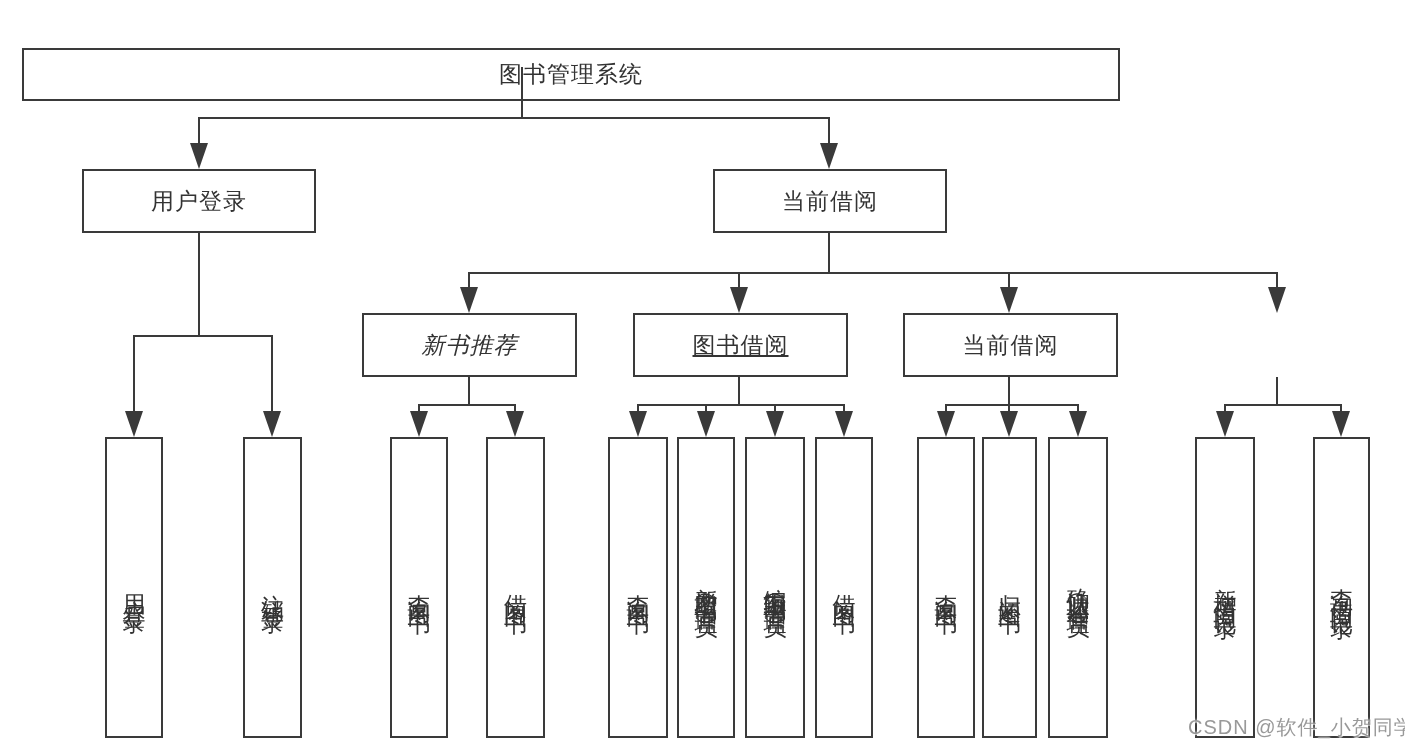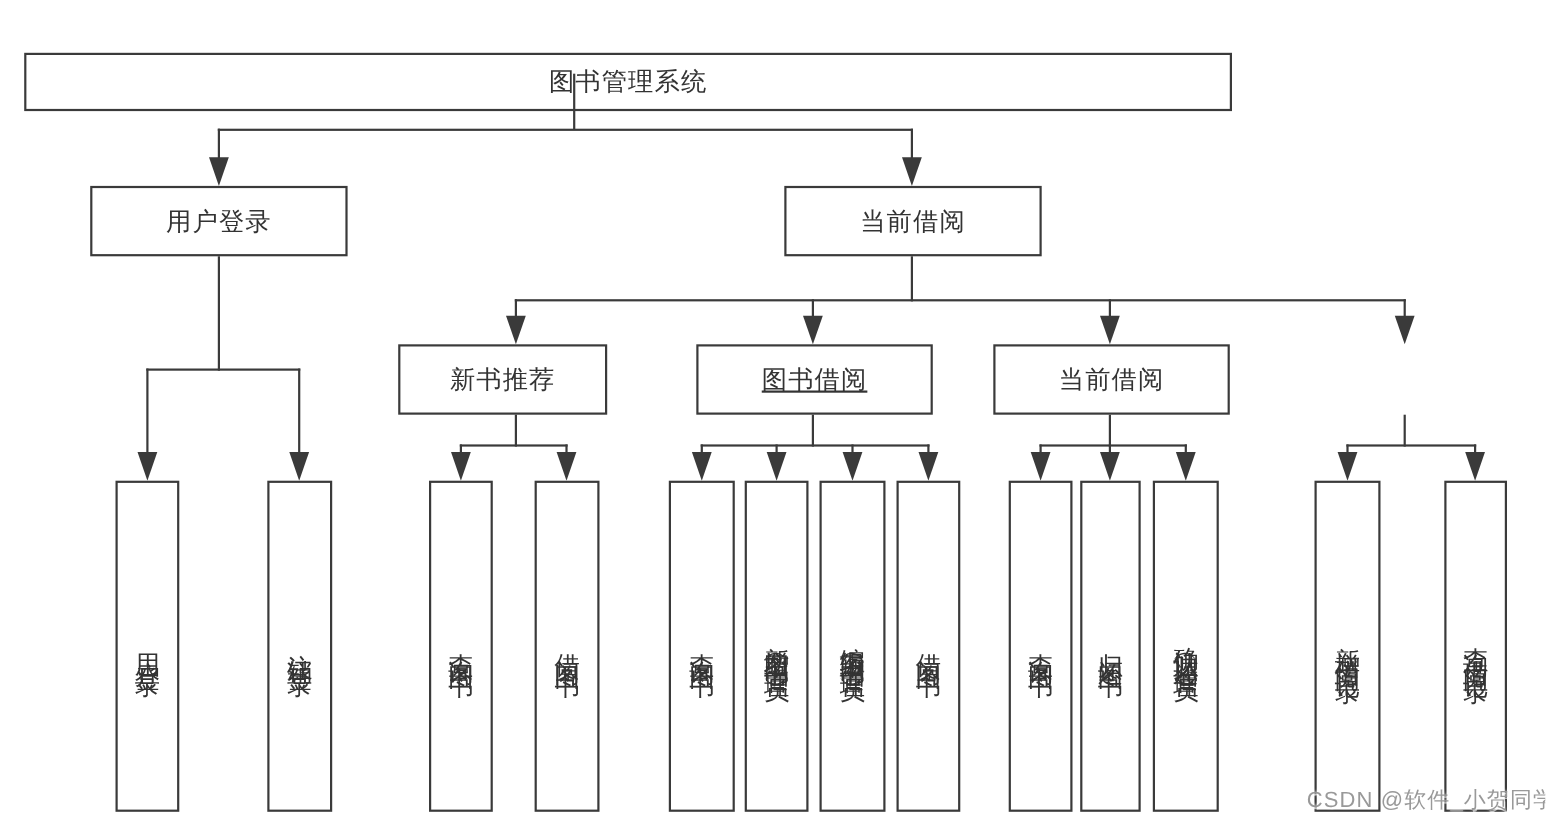--- a/index.html
+++ b/index.html
@@ -78,21 +78,21 @@
   <div class="hline" style="left:468px;top:272px;width:810px;"></div>
   <div class="vline" style="left:468px;top:272px;height:18px;"></div>
   <div class="arrow" style="left:460px;top:287px;"></div>
   <div class="vline" style="left:738px;top:272px;height:18px;"></div>
   <div class="arrow" style="left:730px;top:287px;"></div>
   <div class="vline" style="left:1008px;top:272px;height:18px;"></div>
   <div class="arrow" style="left:1000px;top:287px;"></div>
   <div class="vline" style="left:1276px;top:272px;height:18px;"></div>
   <div class="arrow" style="left:1268px;top:287px;"></div>
 
-  <div class="box" style="left:362px;top:313px;width:190px;height:64px;">新书推荐</div>
+  <div class="box" style="left:362px;top:313px;width:215px;height:64px;font-style:italic;">新书推荐</div>
   <div class="box" style="left:633px;top:313px;width:215px;height:64px;text-decoration:underline;">图书借阅</div>
   <div class="box" style="left:903px;top:313px;width:215px;height:64px;">当前借阅</div>
 
   <div class="vline" style="left:468px;top:377px;height:29px;"></div>
   <div class="hline" style="left:418px;top:404px;width:98px;"></div>
   <div class="vline" style="left:418px;top:404px;height:10px;"></div>
   <div class="arrow" style="left:410px;top:411px;"></div>
   <div class="vline" style="left:514px;top:404px;height:10px;"></div>
   <div class="arrow" style="left:506px;top:411px;"></div>
 

